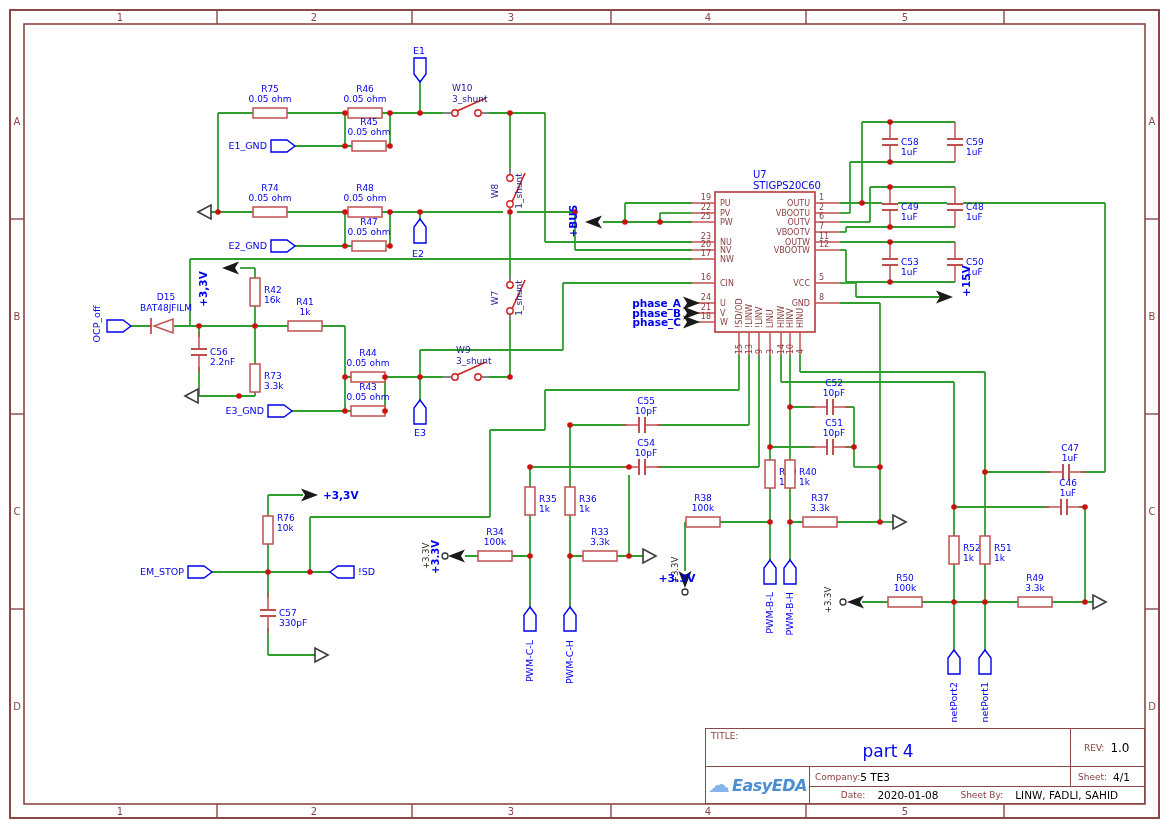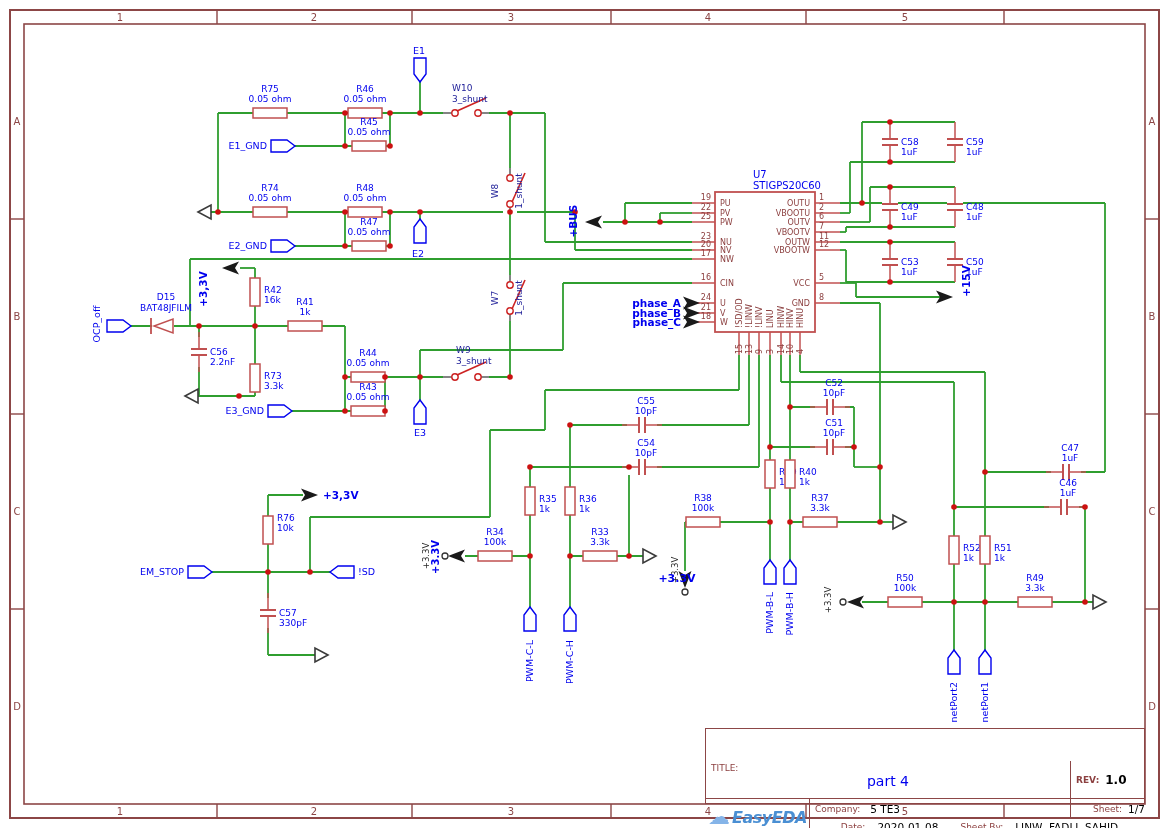--- a/index.html
+++ b/index.html
@@ -2,35 +2,35 @@
 <html><head>
 <meta charset="utf-8">
 <style>
   html,body{margin:0;padding:0;background:#fff;}
   #stage{position:relative;width:1169px;height:828px;background:#fff;overflow:hidden;
          font-family:"DejaVu Sans","Liberation Sans",sans-serif;}
   svg text{font-family:"DejaVu Sans","Liberation Sans",sans-serif;}
   
   .tb{position:absolute;left:705px;top:728px;width:440px;height:76px;border:1.6px solid #8c4646;
       box-sizing:border-box;background:#fff;font-family:"DejaVu Sans","Liberation Sans",sans-serif;}
-  .tb .row1{display:flex;height:38px;border-bottom:1.4px solid #8c4646;box-sizing:border-box;margin-top:32px;}
+  .tb .row1{display:flex;height:38px;border-bottom:1.4px solid #8c4646;box-sizing:border-box;}
   .tb .cell-title{flex:1;position:relative;}
   .tb .lab{color:#8c4040;font-size:9px;padding:2px 0 0 5px;}
-  .tb .title-val{position:absolute;left:0;right:0;top:12px;text-align:center;color:#0000ee;font-size:14px;}
-  .tb .cell-rev{width:74px;border-left:1.4px solid #8c4646;box-sizing:border-box;display:flex;align-items:center;gap:6px;padding-left:5px;font-weight:bold;}
+  .tb .title-val{position:absolute;left:0;right:0;top:12px;text-align:center;color:#0000ee;font-size:17px;}
+  .tb .cell-rev{width:74px;border-left:1.4px solid #8c4646;box-sizing:border-box;display:flex;align-items:center;gap:6px;padding-left:13px;}
   .tb .cell-rev .lab{padding:0;}
   .tb .blue{color:#0000ee;}
   .tb .row2{display:flex;height:36px;}
   .tb .cell-logo{width:104px;border-right:1.4px solid #8c4646;box-sizing:border-box;display:flex;align-items:center;justify-content:center;}
   .tb .logo-cloud{font-size:22px;color:#85b4e8;line-height:1;margin-right:2px;}
   .tb .logo-text{font-size:16px;font-weight:bold;font-style:italic;color:#4a8fd3;letter-spacing:-0.5px;}
   .tb .rightcol{flex:1;display:flex;flex-direction:column;}
   .tb .rowA{display:flex;height:20px;border-bottom:1.4px solid #8c4646;box-sizing:border-box;}
-  .tb .cell-company{flex:1;display:flex;align-items:center;gap:10px;padding-left:5px;}
-  .tb .cell-sheet{width:74px;border-left:1.4px solid #8c4646;box-sizing:border-box;display:flex;align-items:center;gap:6px;padding-left:22px;}
+  .tb .cell-company{flex:1;display:flex;align-items:center;padding-left:5px;}
+  .tb .cell-sheet{width:74px;border-left:1.4px solid #8c4646;box-sizing:border-box;display:flex;align-items:center;gap:6px;padding-left:7px;}
   .tb .rowB{flex:1;display:flex;align-items:center;gap:12px;padding-left:5px;justify-content:center;}
   .tb .val{color:#000000;font-size:10.5px;}
   .tb .lab2{color:#8c4040;font-size:9px;}
 </style>
 </head>
 <body>
 
 <div id="stage">
   <svg id="schem" width="1169" height="828">
       <rect x="10" y="10" width="1149" height="808" stroke="#8c4646" fill="none" stroke-width="2"></rect>
@@ -591,21 +591,21 @@
         <span class="logo-text">EasyEDA</span>
       </div>
       <div class="rightcol">
         <div class="rowA">
           <div class="cell-company">
             <span class="lab2">Company:</span>
             <span class="val">5 TE3</span>
           </div>
           <div class="cell-sheet">
             <span class="lab2">Sheet:</span>
-            <span class="val">1/7</span>
+            <span class="val">4/1</span>
           </div>
         </div>
         <div class="rowB">
           <span class="lab2">Date:</span>
           <span class="val" style="margin-right:10px">2020-01-08</span>
           <span class="lab2">Sheet By:</span>
           <span class="val">LINW, FADLI, SAHID</span>
         </div>
       </div>
     </div>

